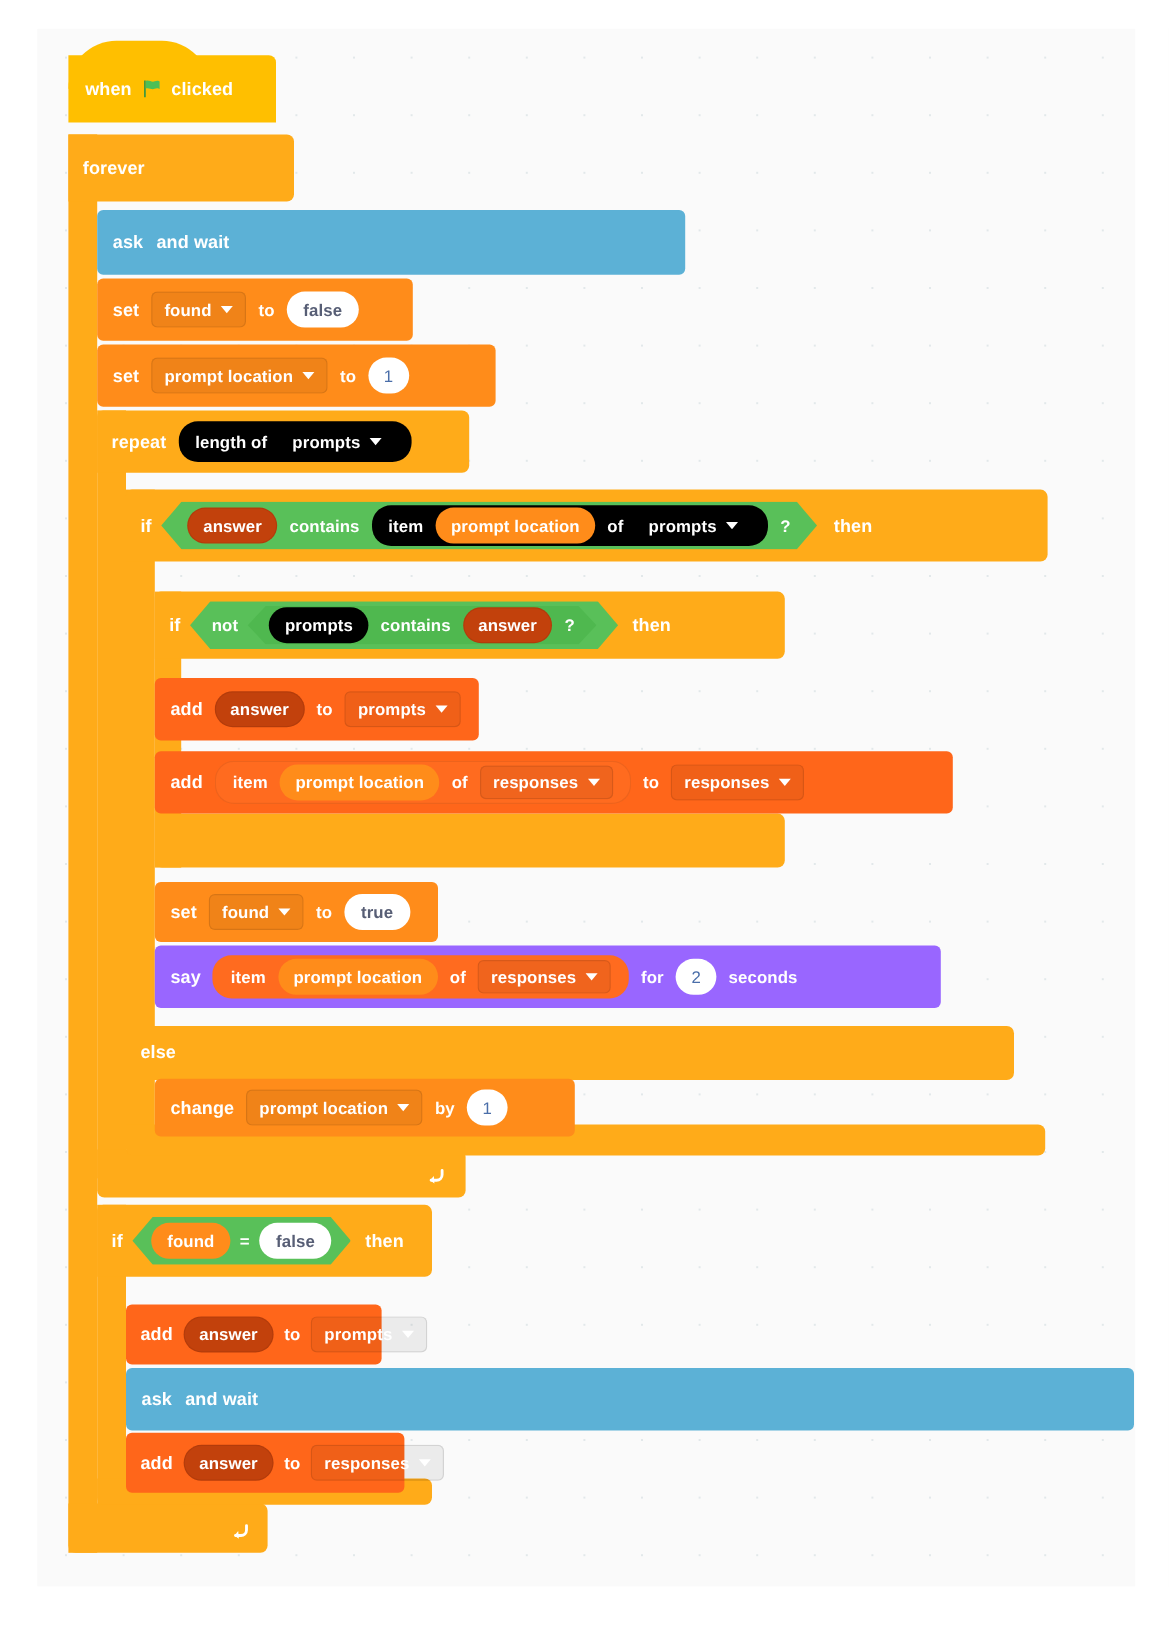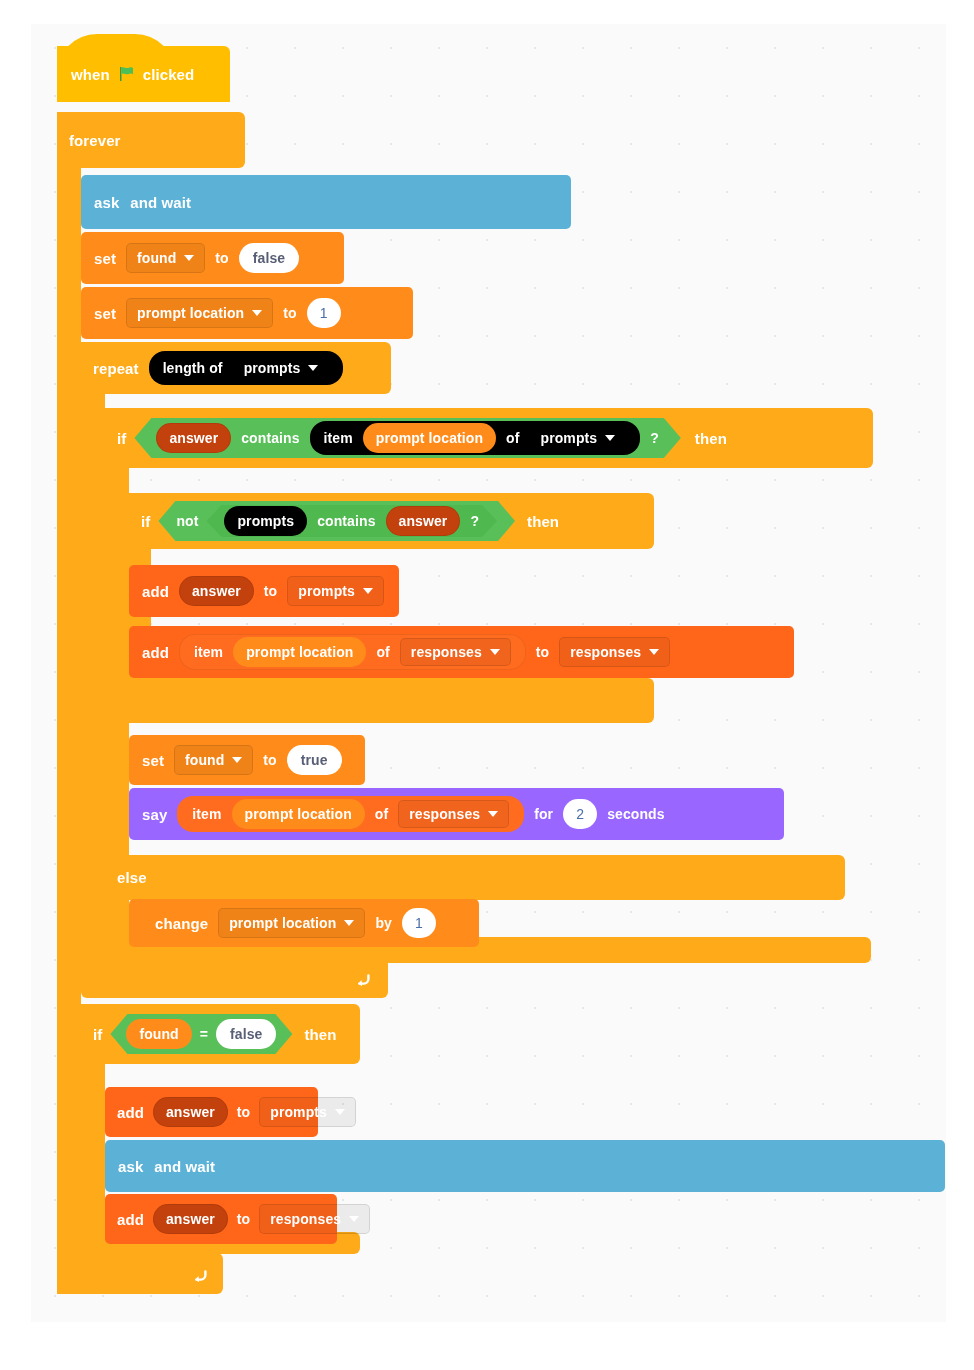--- a/index.html
+++ b/index.html
@@ -328,21 +328,21 @@
       <span class="dd" style="height:28px;">
         <span>responses</span>
         <span class="caret"></span>
       </span>
     </span>
     <span class="label sm">for</span>
     <span class="inp num">2</span>
     <span class="label sm">seconds</span>
   </div>
 
-  <div class="blk c-variable stack" style="left:129px; top:899px; width:350px; height:48px; border-radius:5px; padding:0 26px; gap:10px;">
+  <div class="blk c-variable stack" style="left:129px; top:899px; width:350px; height:48px; border-radius:5px; padding:0 13px; gap:10px;">
     <span class="label">change</span>
     <span class="dd">
       <span>prompt location</span>
       <span class="caret"></span>
     </span>
     <span class="label sm">by</span>
     <span class="inp num">1</span>
   </div>
 
   <div class="c-control" style="position:absolute; left:81px; top:1004px; width:24px; height:250px;"></div>

